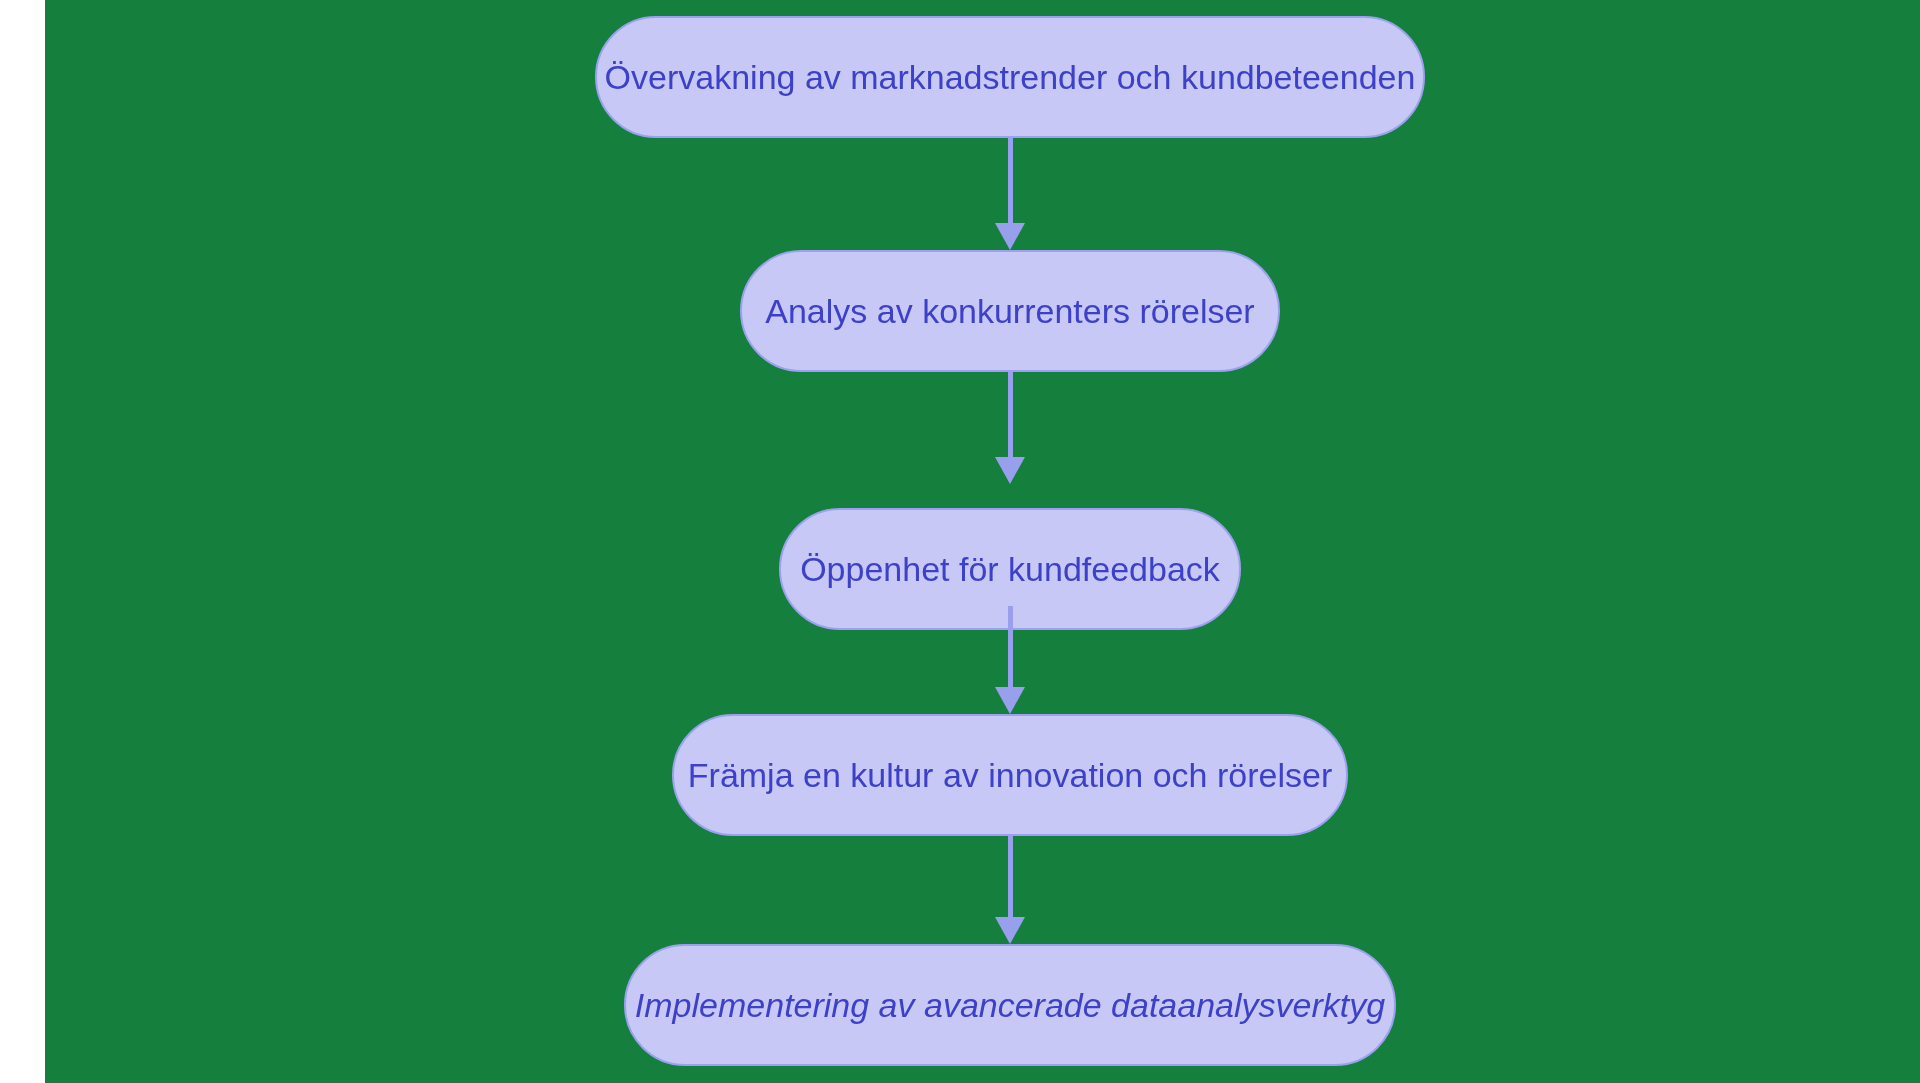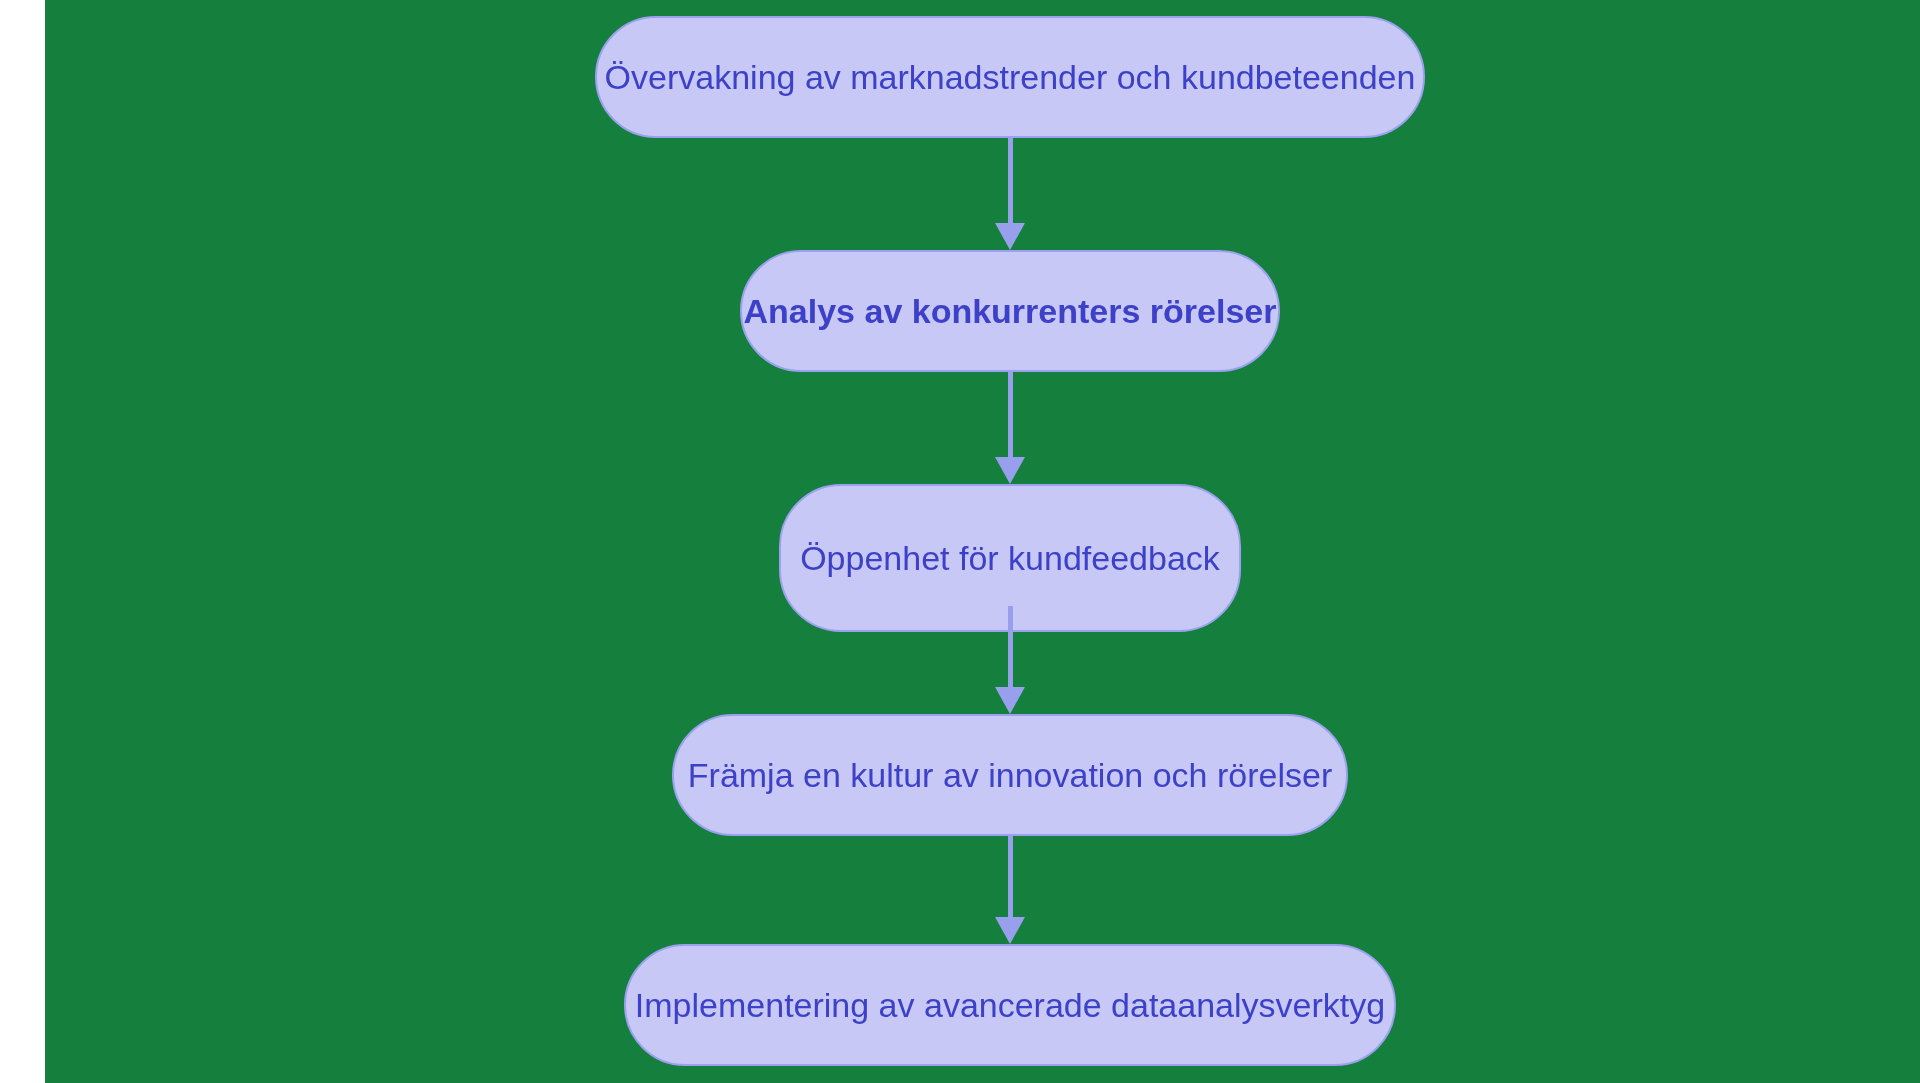--- a/index.html
+++ b/index.html
@@ -25,24 +25,24 @@
     color: #3c41c8;
     font-size: 34px;
     line-height: 1.2;
     display: flex;
     align-items: center;
     justify-content: center;
     text-align: center;
     white-space: nowrap;
   }
   .node-1 { left: 550px; top: 16px;  width: 830px; height: 122px; }
-  .node-2 { left: 695px; top: 250px; width: 540px; height: 122px; font-weight: bold; }
-  .node-3 { left: 734px; top: 484px; width: 462px; height: 148px; }
+  .node-2 { left: 695px; top: 250px; width: 540px; height: 122px; }
+  .node-3 { left: 734px; top: 508px; width: 462px; height: 122px; }
   .node-4 { left: 627px; top: 714px; width: 676px; height: 122px; }
-  .node-5 { left: 579px; top: 944px; width: 772px; height: 122px; }
+  .node-5 { left: 579px; top: 944px; width: 772px; height: 122px; font-style: italic; }
   .arrow {
     position: absolute;
     left: 965px;
     transform: translateX(-50%);
     width: 30px;
     display: flex;
     flex-direction: column;
     align-items: center;
   }
   .arrow-1 { top: 138px; height: 112px; }

